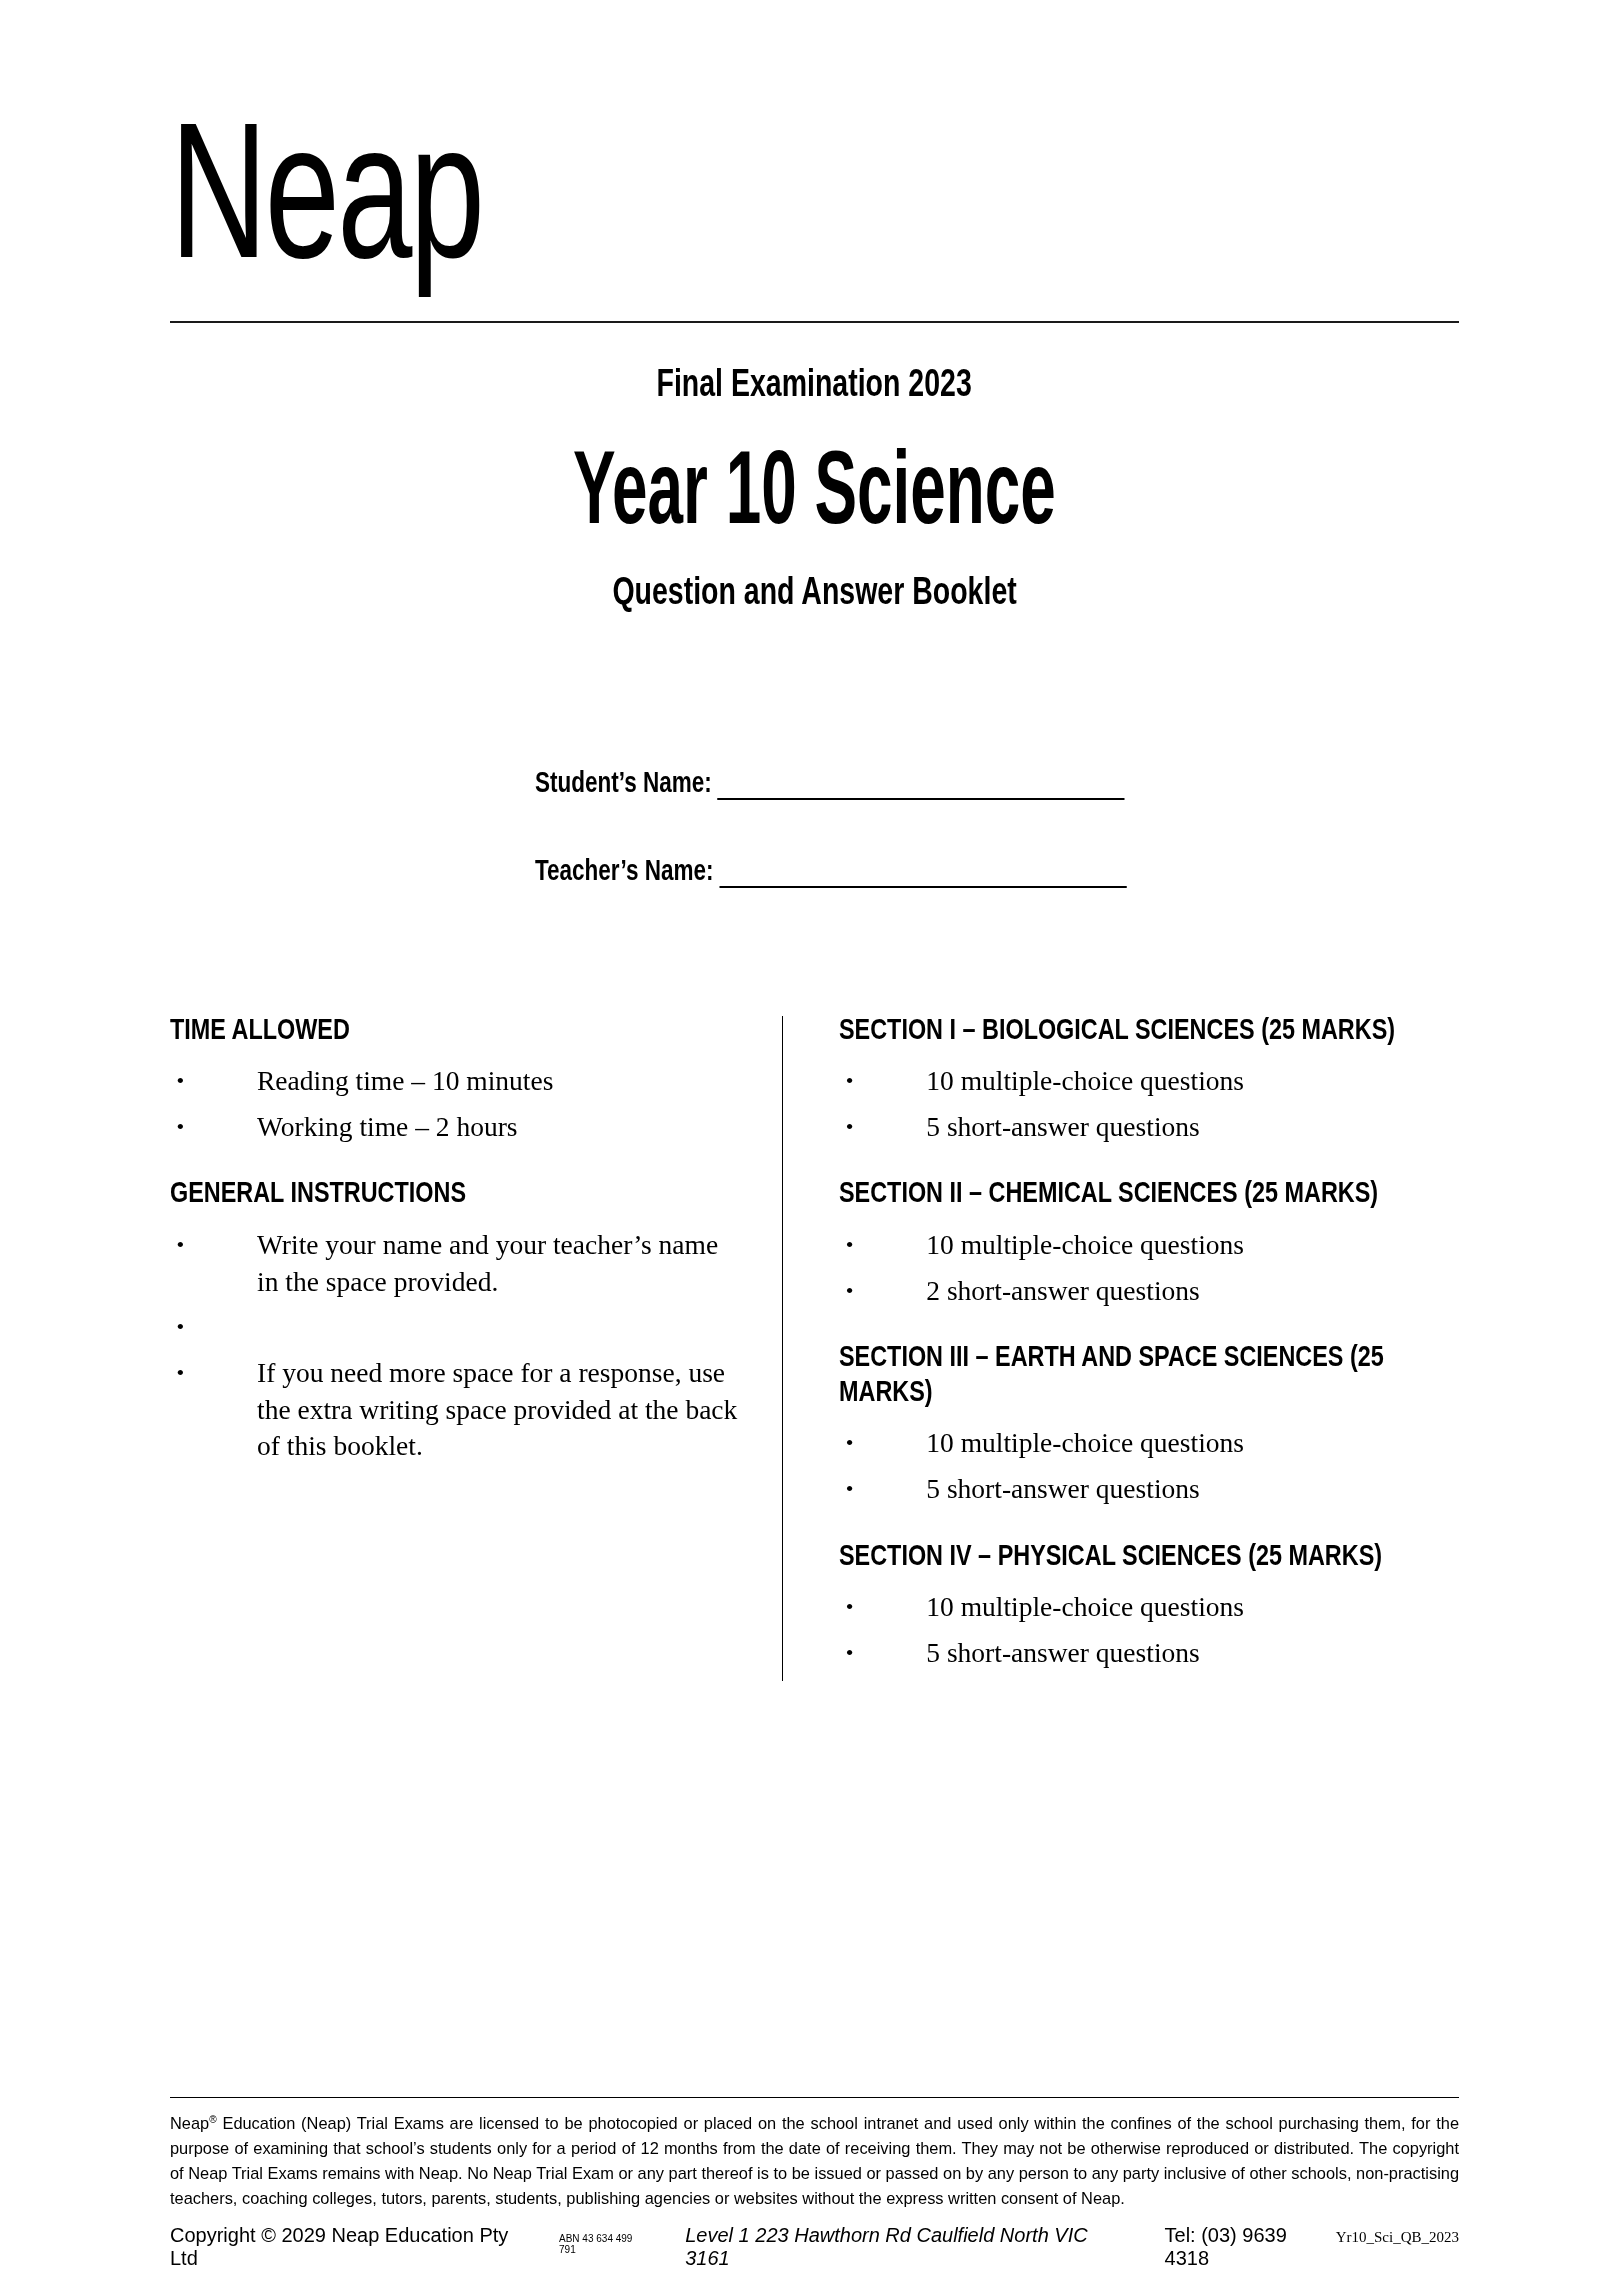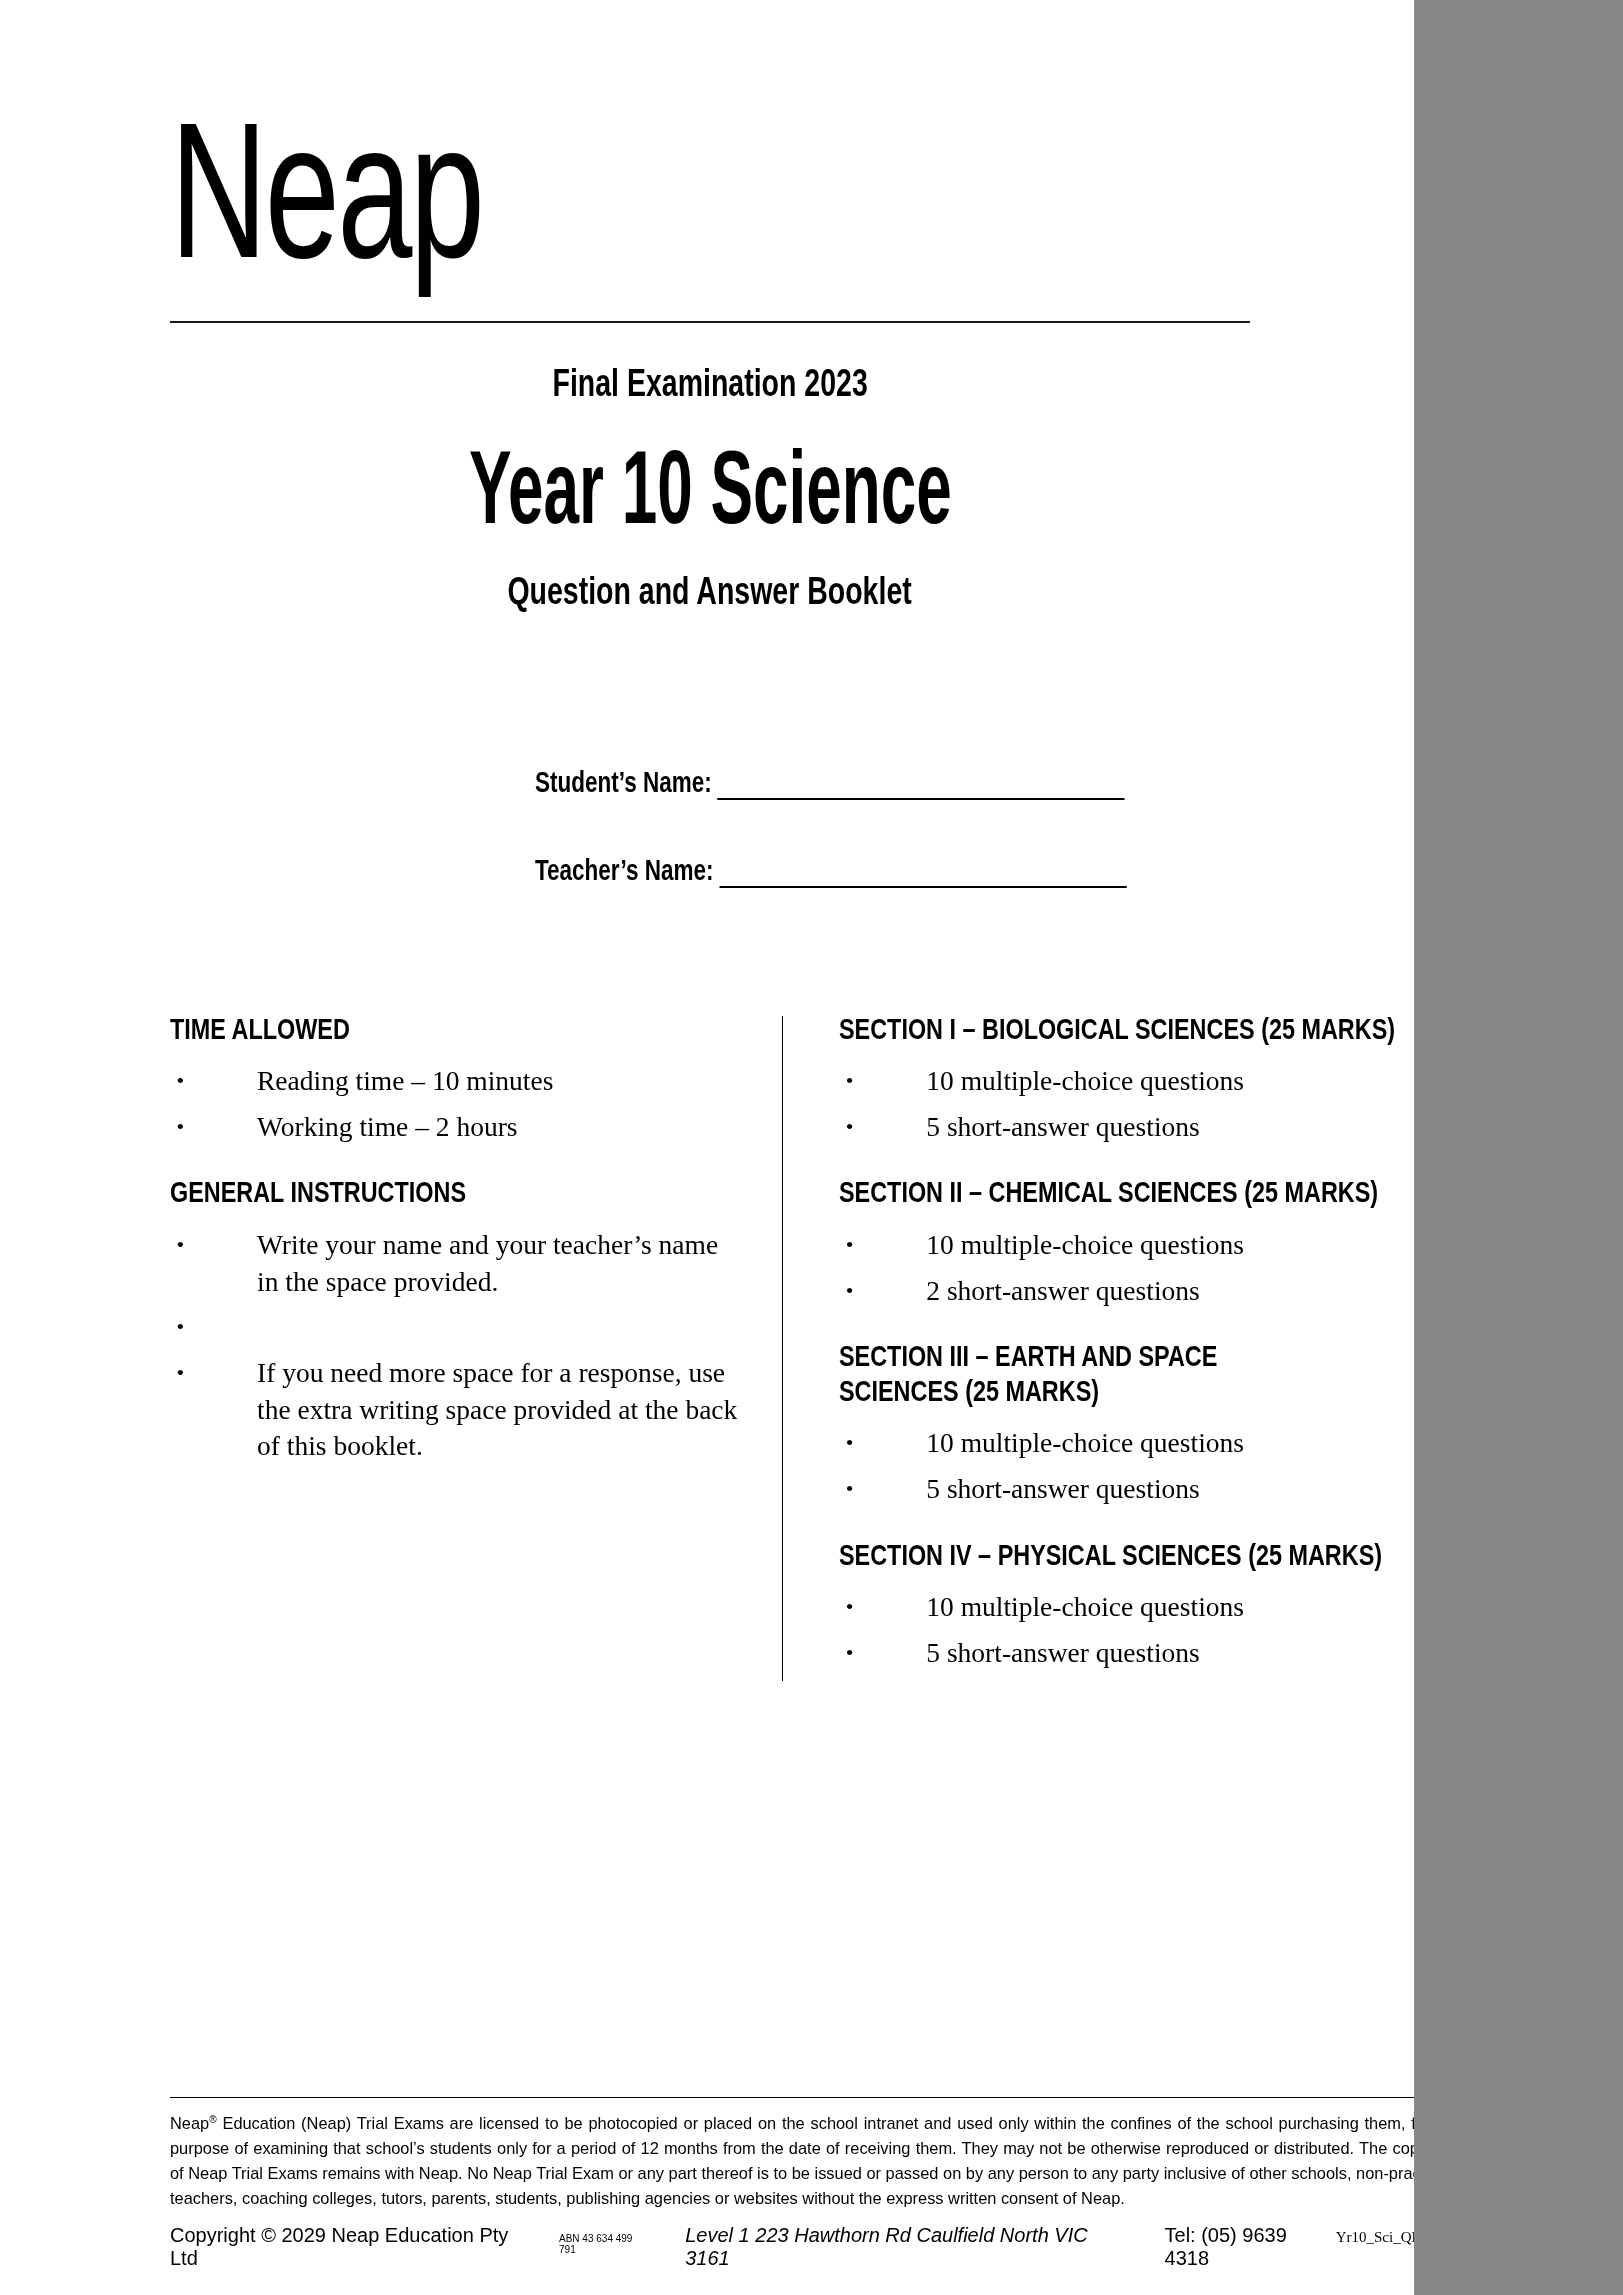--- a/index.html
+++ b/index.html
@@ -1,19 +1,19 @@
 <!DOCTYPE html>
 <html style="font-size:10.5px"><head>
 <meta charset="utf-8">
 <style>
   * { margin:0; padding:0; box-sizing:border-box; }
   html,body { background:#888; }
   body { width:1623px; }
   .page {
-    position:relative; width:1414px; height:2295px; background:#ffffff;
+    position:relative; width:1623px; height:2295px; background:#ffffff;
     overflow:hidden; color:#000;
     font-family:"Liberation Serif", serif;
   }
   .content { padding:94px 164px 0 170px; }
 
   
   .logo {
     font-family:"Liberation Sans", sans-serif;
     font-size:193px; line-height:1; font-weight:400;
     display:inline-block; transform:scaleX(0.70); transform-origin:0 50%;
@@ -204,18 +204,18 @@
     </section>
   </div>
 
   <footer class="footer">
     <hr class="footer-rule">
     <p class="fine-print"><span>Neap</span><sup>®</sup><span> Education (Neap) Trial Exams are licensed to be photocopied or placed on the school intranet and used only within the confines of the school purchasing them, for the purpose of examining that school’s students only for a period of 12 months from the date of receiving them. They may not be otherwise reproduced or distributed. The copyright of Neap Trial Exams remains with Neap. No Neap Trial Exam or any part thereof is to be issued or passed on by any person to any party inclusive of other schools, non-practising teachers, coaching colleges, tutors, parents, students, publishing agencies or websites without the express written consent of Neap.</span></p>
     <div class="copyright-row">
       <span class="c-copy">Copyright © 2029 Neap Education Pty Ltd</span>
       <span class="c-abn">ABN 43 634 499 791</span>
       <span class="c-addr">Level 1 223 Hawthorn Rd Caulfield North VIC 3161</span>
-      <span class="c-tel">Tel: (05) 9639 4318</span>
+      <span class="c-tel">Tel: (03) 9639 4318</span>
       <span class="c-doc">Yr10_Sci_QB_2023</span>
     </div>
   </footer>
 </div>
 
 
 </body></html>

